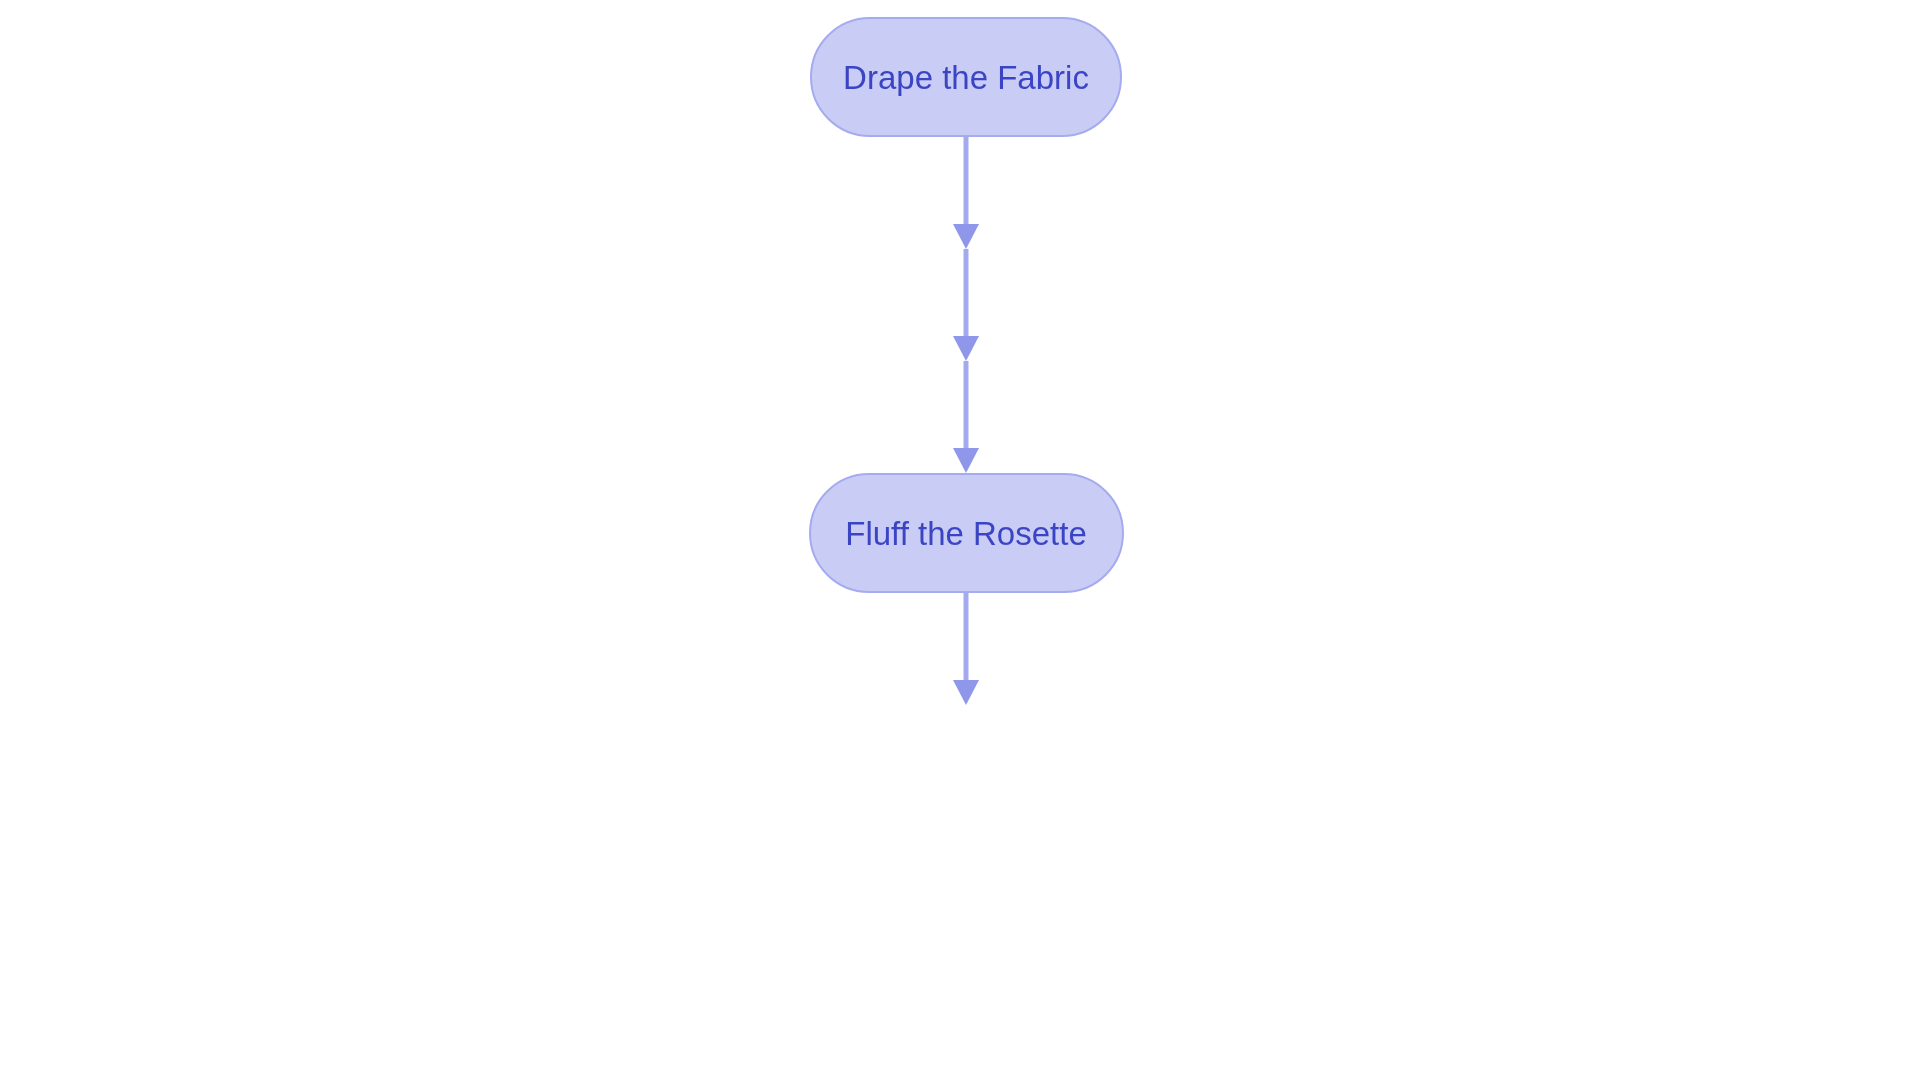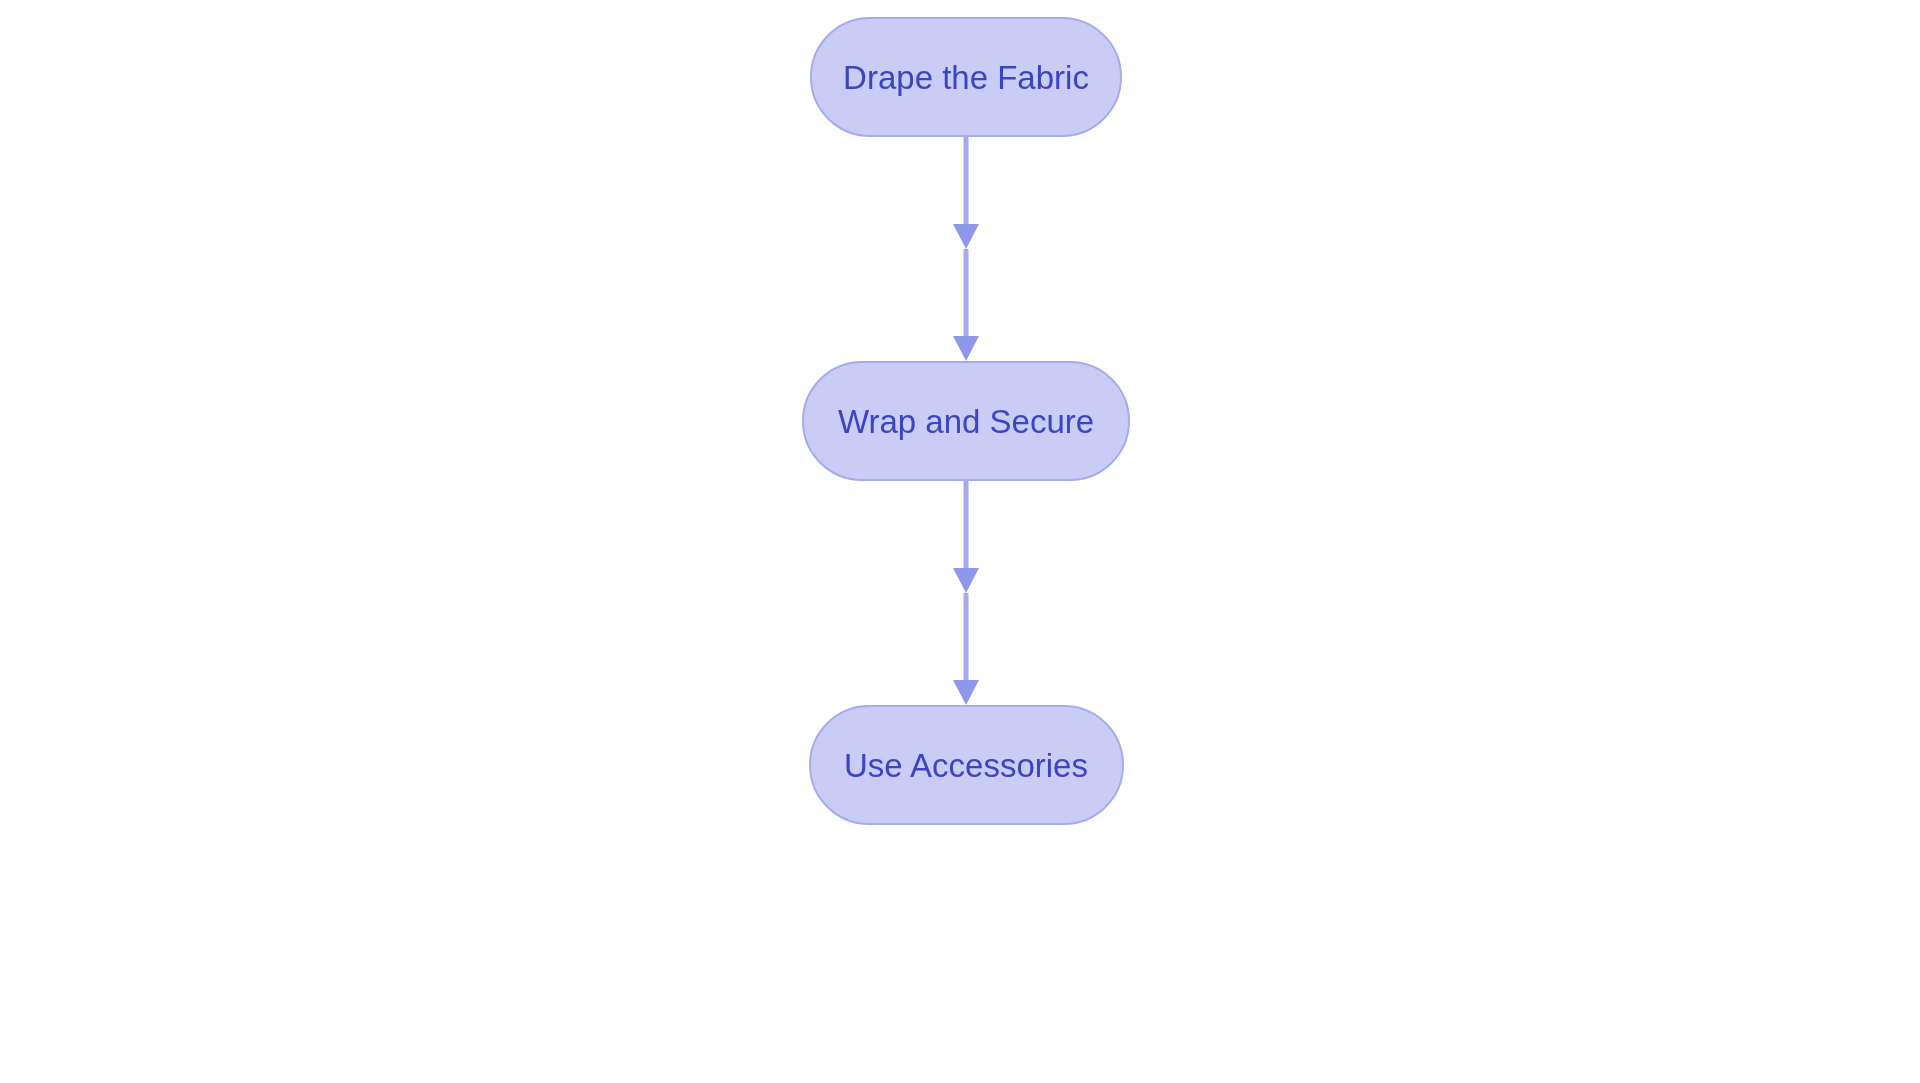--- a/index.html
+++ b/index.html
@@ -79,32 +79,29 @@
     <div class="arrow-line"></div>
     <div class="arrow-head"></div>
   </div>
 
 
   <div class="arrow">
     <div class="arrow-line"></div>
     <div class="arrow-head"></div>
   </div>
 
-  <div class="node" style="width:328px">
-    <span class="node-label">Wrap and Secure</span>
+
+  <div class="arrow">
+    <div class="arrow-line"></div>
+    <div class="arrow-head"></div>
+  </div>
+
+  <div class="node" style="width:315px">
+    <span class="node-label">Fluff the Rosette</span>
   </div>
 
   <div class="arrow">
     <div class="arrow-line"></div>
     <div class="arrow-head"></div>
   </div>
 
 
-  <div class="arrow">
-    <div class="arrow-line"></div>
-    <div class="arrow-head"></div>
-  </div>
-
-  <div class="node" style="width:315px">
-    <span class="node-label">Use Accessories</span>
-  </div>
-
 </div>
 
 </body></html>

